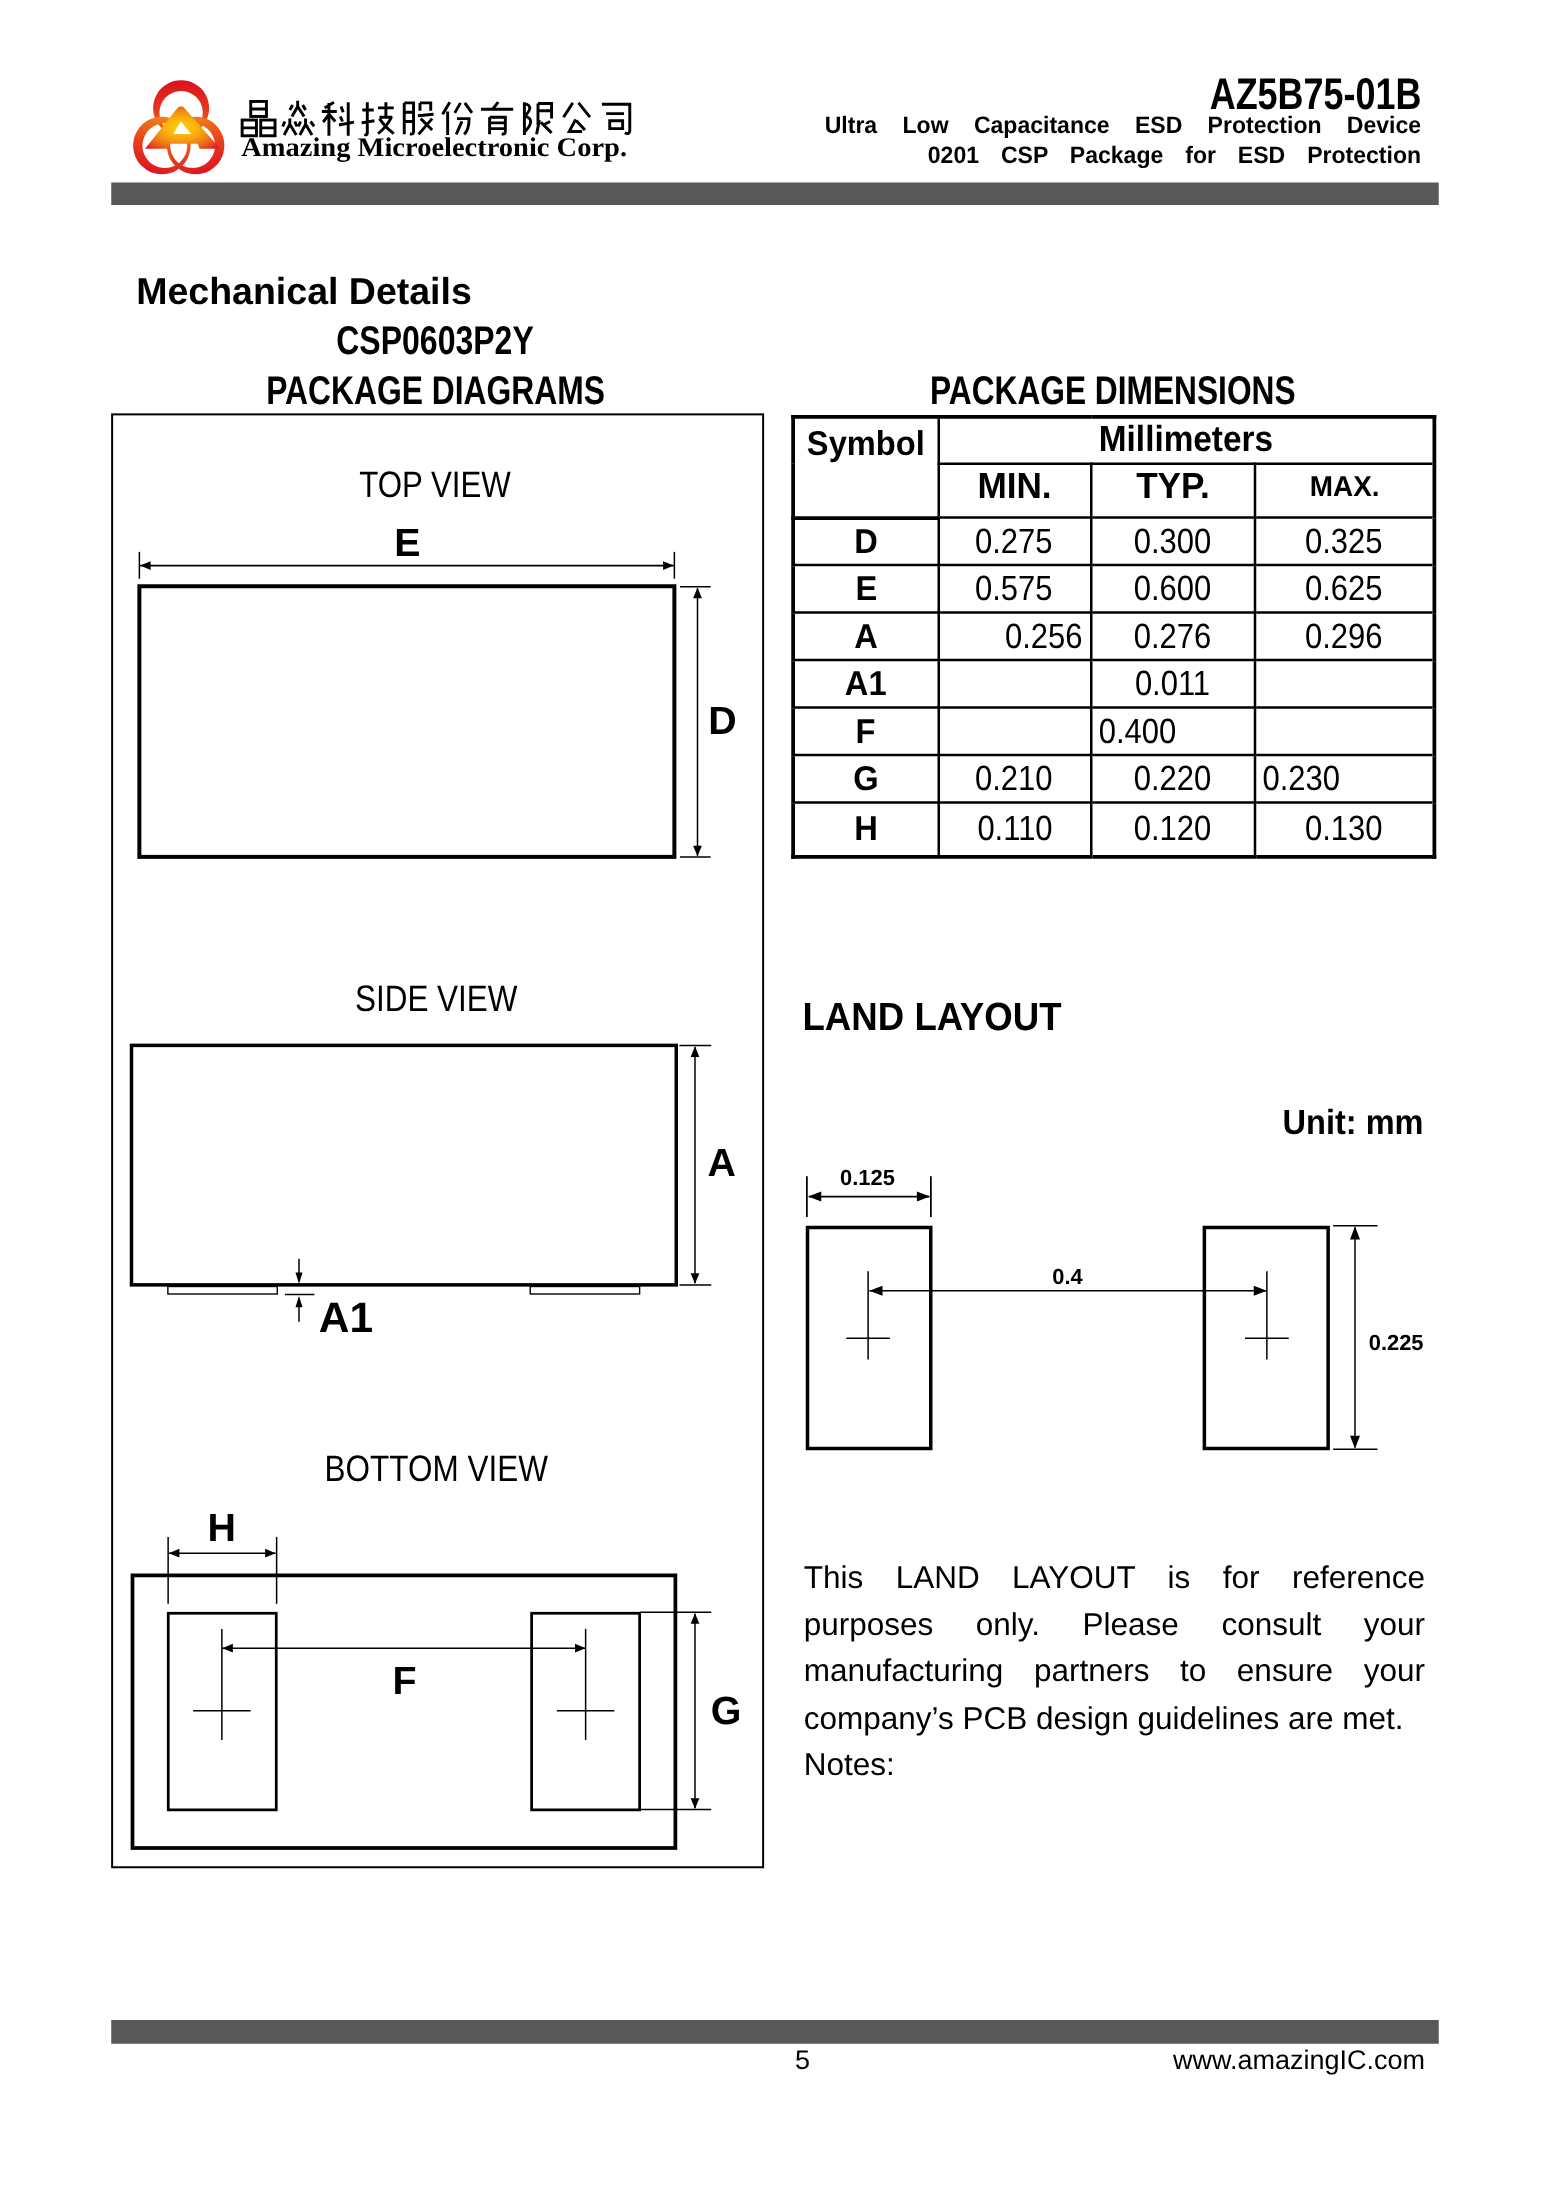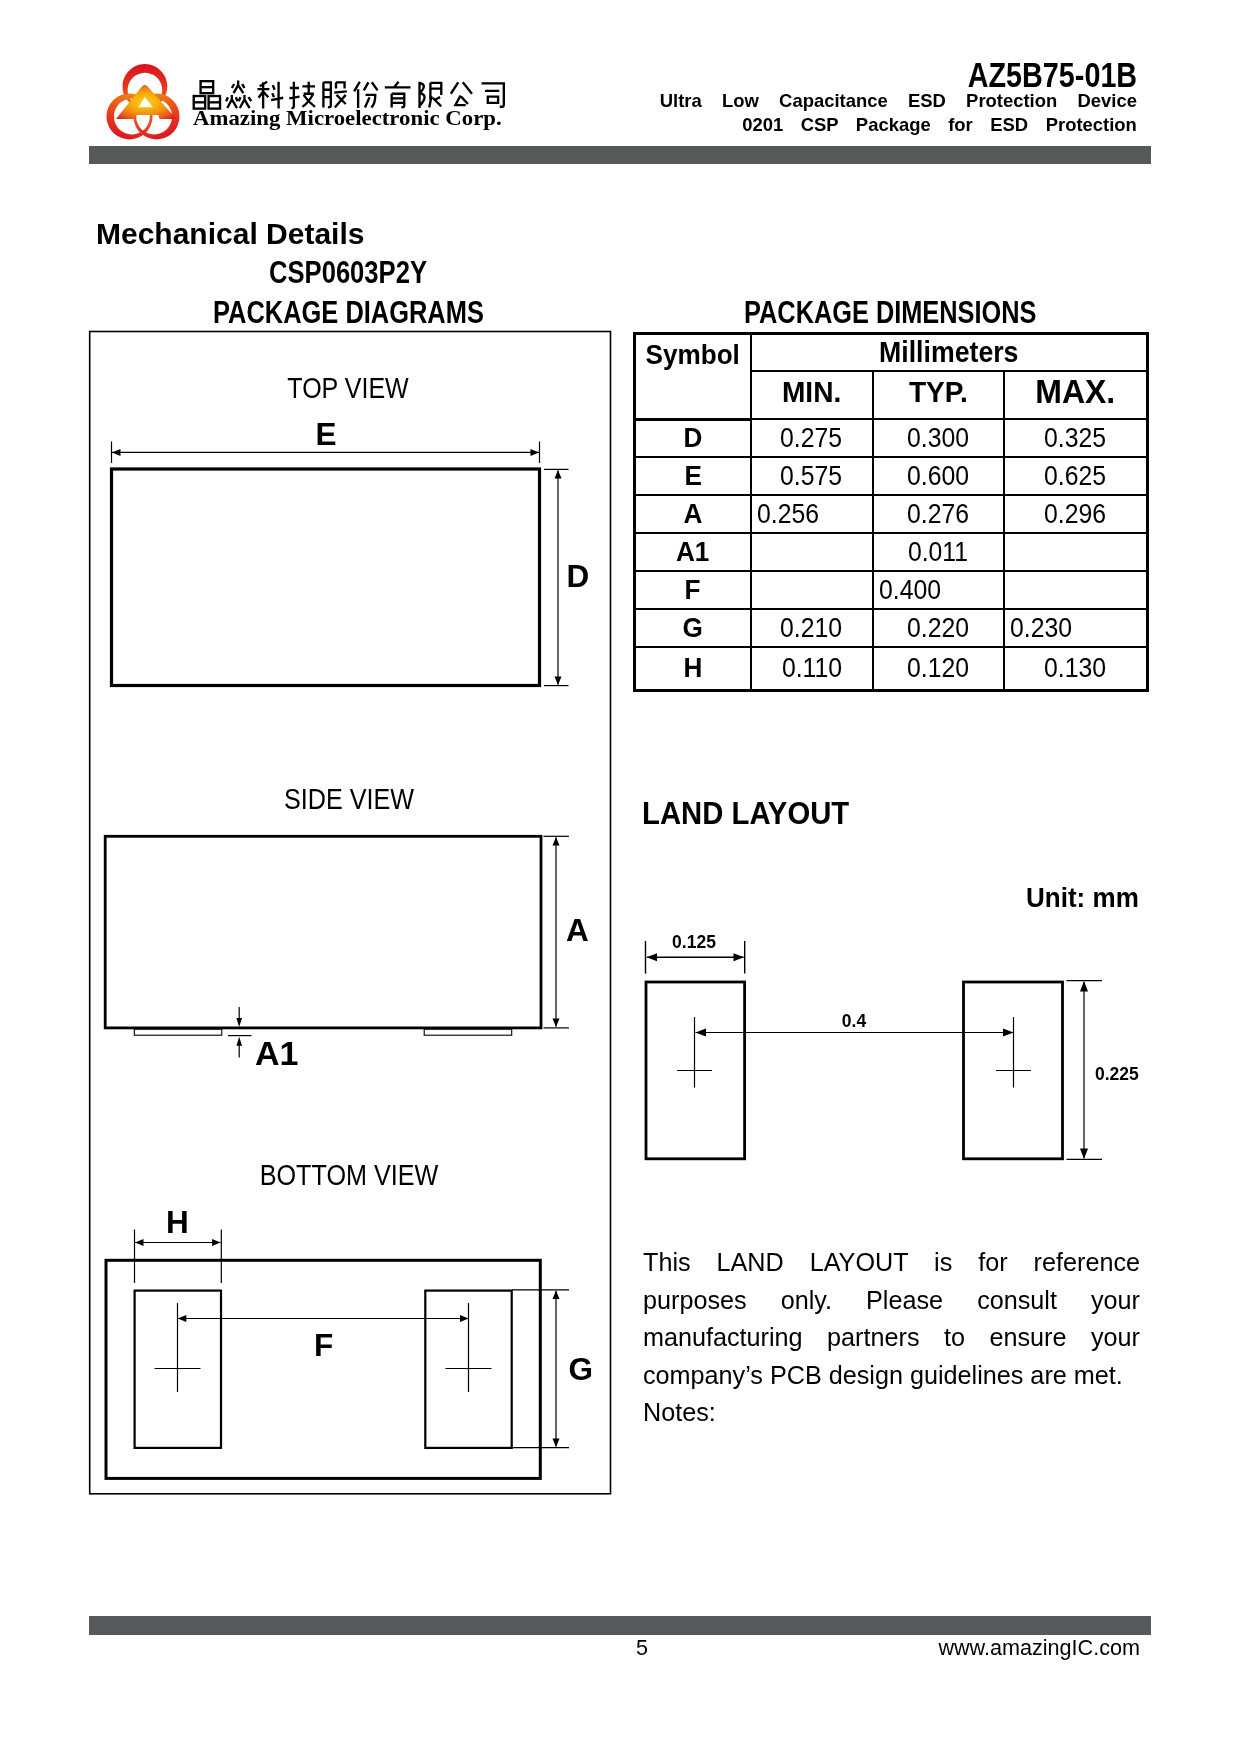--- a/index.html
+++ b/index.html
@@ -97,21 +97,21 @@
   <div class="t b" style="left:193px;top:107.5px;font-size:21.5px;font-family:'Liberation Serif',serif;transform:scaleX(1.06);transform-origin:0 0;">Amazing Microelectronic Corp.</div>
 
   <div class="t b" style="right:103px;top:57.5px;font-size:35.5px;transform:scaleX(0.81);transform-origin:100% 0;">AZ5B75-01B</div>
 
   <div class="t b" style="right:103px;top:91px;font-size:19px;word-spacing:15.6px;transform:scaleX(0.97);transform-origin:100% 0;">Ultra Low Capacitance ESD Protection Device</div>
 
   <div class="t b" style="right:103px;top:114.5px;font-size:19px;word-spacing:12.8px;transform:scaleX(0.97);transform-origin:100% 0;">0201 CSP Package for ESD Protection</div>
 
   <div style="position:absolute;left:89px;top:146px;width:1062px;height:18px;background:#57585a;"></div>
 
-  <div class="t b" style="left:96px;top:219px;font-size:30px;">Mechanical Details</div>
+  <div class="t b" style="left:109px;top:219px;font-size:30px;">Mechanical Details</div>
 
   <div class="t b" style="left:269px;top:255.5px;font-size:32px;transform:scaleX(0.80);transform-origin:0 0;">CSP0603P2Y</div>
 
   <div class="t b" style="left:212.5px;top:296px;font-size:32px;transform:scaleX(0.795);transform-origin:0 0;">PACKAGE DIAGRAMS</div>
 
   <div class="t b" style="left:744.3px;top:296px;font-size:32px;transform:scaleX(0.792);transform-origin:0 0;">PACKAGE DIMENSIONS</div>
 
   <svg width="1240" height="1754" viewBox="0 0 1240 1754" style="left:0;top:0;">
 
     <g>
@@ -312,37 +312,37 @@
           <col style="width:144px">
         </colgroup>
       <tbody>
       <tr style="height:36px;">
             <td rowspan="2" style="border:3px solid #000;border-right:2px solid #000;font-weight:bold;font-size:27.5px;text-align:center;vertical-align:top;padding-top:4px;"><span style="display:inline-block;transform:scaleX(0.95);transform-origin:50% 0;">Symbol</span></td>
             <td colspan="3" style="border:2px solid #000;border-top:3px solid #000;border-right:3px solid #000;font-weight:bold;font-size:29px;text-align:center;"><span style="display:inline-block;transform:scaleX(0.92);transform-origin:50% 0;">Millimeters</span></td>
           </tr>
       <tr style="height:41px;">
             <td style="border:2px solid #000;font-weight:bold;font-size:29px;text-align:center;padding-bottom:7px;"><span style="display:inline-block;transform:scaleX(0.97);">MIN.</span></td>
             <td style="border:2px solid #000;font-weight:bold;font-size:29px;text-align:center;padding-bottom:7px;"><span style="display:inline-block;transform:scaleX(0.97);">TYP.</span></td>
-            <td style="border:2px solid #000;border-right:3px solid #000;font-weight:bold;font-size:33px;text-align:center;padding-bottom:7px;"><span style="display:inline-block;transform:scaleX(0.97);">MAX.</span></td>
+            <td style="border:2px solid #000;border-right:3px solid #000;font-weight:bold;font-size:23px;text-align:center;padding-bottom:7px;"><span style="display:inline-block;transform:scaleX(0.97);">MAX.</span></td>
           </tr>
       <tr style="height:38px;">
             <td style="border:2px solid #000;border-left:3px solid #000;font-weight:bold;font-size:27.5px;text-align:center;"><span style="display:inline-block;transform:scaleX(0.95);">D</span></td>
             <td style="border:2px solid #000;font-size:28px;text-align:center;"><span style="display:inline-block;transform:scaleX(0.885);">0.275</span></td>
             <td style="border:2px solid #000;font-size:28px;text-align:center;"><span style="display:inline-block;transform:scaleX(0.885);">0.300</span></td>
             <td style="border:2px solid #000;border-right:3px solid #000;font-size:28px;text-align:center;"><span style="display:inline-block;transform:scaleX(0.885);">0.325</span></td>
           </tr>
       <tr style="height:38px;">
             <td style="border:2px solid #000;border-left:3px solid #000;font-weight:bold;font-size:27.5px;text-align:center;"><span style="display:inline-block;transform:scaleX(0.95);">E</span></td>
             <td style="border:2px solid #000;font-size:28px;text-align:center;"><span style="display:inline-block;transform:scaleX(0.885);">0.575</span></td>
             <td style="border:2px solid #000;font-size:28px;text-align:center;"><span style="display:inline-block;transform:scaleX(0.885);">0.600</span></td>
             <td style="border:2px solid #000;border-right:3px solid #000;font-size:28px;text-align:center;"><span style="display:inline-block;transform:scaleX(0.885);">0.625</span></td>
           </tr>
       <tr style="height:38px;">
             <td style="border:2px solid #000;border-left:3px solid #000;font-weight:bold;font-size:27.5px;text-align:center;"><span style="display:inline-block;transform:scaleX(0.95);">A</span></td>
-            <td style="border:2px solid #000;font-size:28px;text-align:left;"><span style="display:inline-block;transform:scaleX(0.885);">0.256</span></td>
+            <td style="border:2px solid #000;font-size:28px;text-align:right;"><span style="display:inline-block;transform:scaleX(0.885);">0.256</span></td>
             <td style="border:2px solid #000;font-size:28px;text-align:center;margin-left:31px;"><span style="display:inline-block;transform:scaleX(0.885);">0.276</span></td>
             <td style="border:2px solid #000;border-right:3px solid #000;font-size:28px;text-align:center;"><span style="display:inline-block;transform:scaleX(0.885);">0.296</span></td>
           </tr>
       <tr style="height:38px;">
             <td style="border:2px solid #000;border-left:3px solid #000;font-weight:bold;font-size:27.5px;text-align:center;"><span style="display:inline-block;transform:scaleX(0.95);">A1</span></td>
             <td style="border:2px solid #000;"></td>
             <td style="border:2px solid #000;font-size:28px;text-align:center;"><span style="display:inline-block;transform:scaleX(0.885);">0.011</span></td>
             <td style="border:2px solid #000;border-right:3px solid #000;"></td>
           </tr>
       <tr style="height:38px;">

